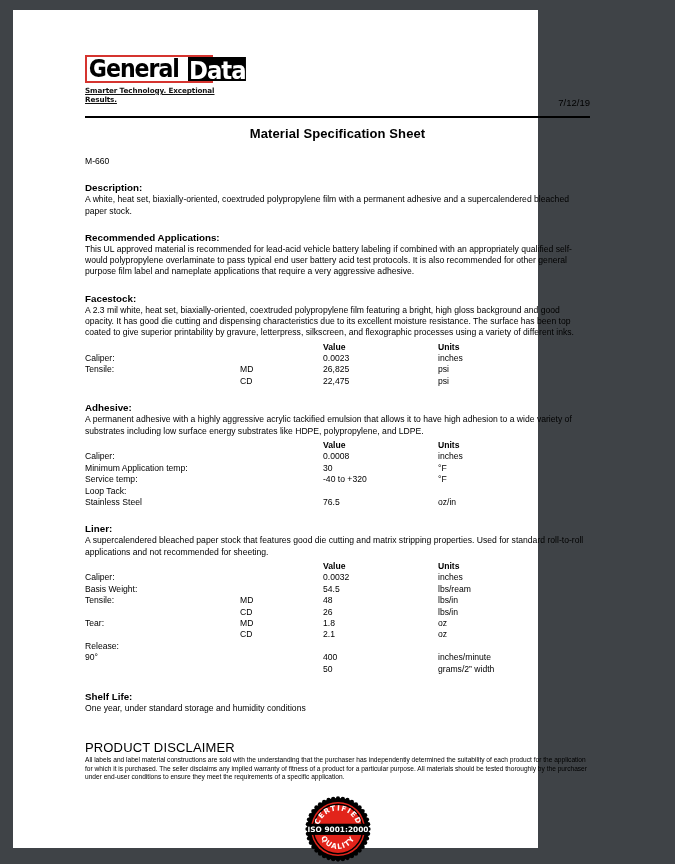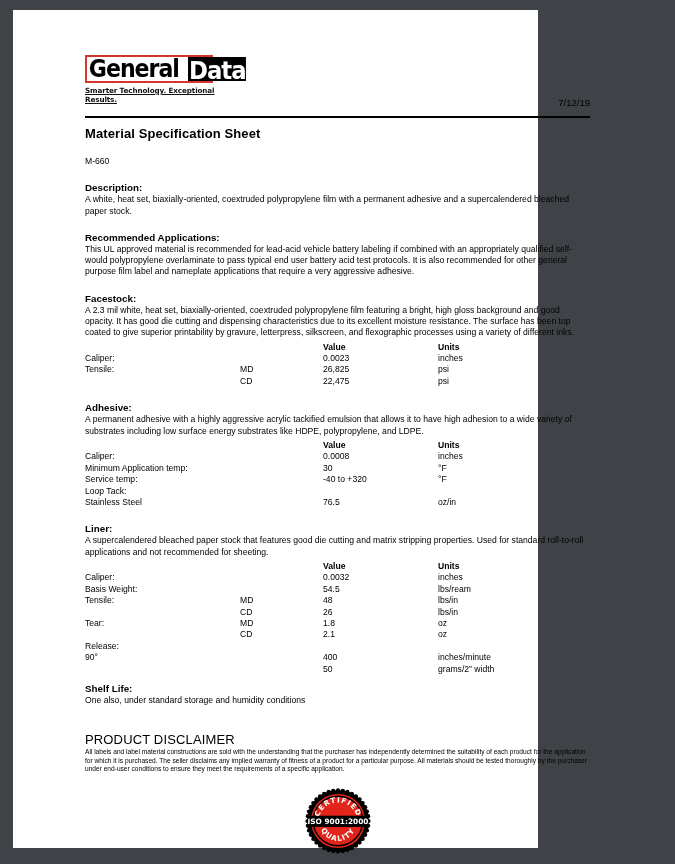--- a/index.html
+++ b/index.html
@@ -89,21 +89,21 @@
     right: 0;
     top: 42px;
     font-size: 9.5px;
     color: #000000;
   }
   .rule {
     border-top: 2px solid #000000;
     margin-top: 3px;
   }
   .doc-title {
-    text-align: left;
+    text-align: center;
     font-weight: bold;
     font-size: 13px;
     margin-top: 8px;
     letter-spacing: 0.1px;
   }
 
   
   .section {
     margin-top: 15px;
   }
@@ -343,23 +343,23 @@
             <tr>
               <td class="c-label indent"></td>
               <td class="c-sub"></td>
               <td class="c-value">50</td>
               <td class="c-units">grams/2” width</td>
             </tr>
           </tbody>
       </table>
     </div>
 
-    <div class="section" style="margin-top:8px">
+    <div class="section" style="margin-top:16px">
       <div class="sec-head">Shelf Life:</div>
-      <div class="para">One also, under standard storage and humidity conditions</div>
+      <div class="para">One year, under standard storage and humidity conditions</div>
     </div>
 
     <div class="disclaimer">
       <div class="disc-head">PRODUCT DISCLAIMER</div>
       <div class="disc-body">All labels and label material constructions are sold with the understanding that the purchaser has independently determined the suitability of each product for the application for which it is purchased. The seller disclaims any implied warranty of fitness of a product for a particular purpose. All materials should be tested thoroughly by the purchaser under end-user conditions to ensure they meet the requirements of a specific application.</div>
     </div>
 
     <div class="seal-wrap">
       <div class="seal">
         <svg viewBox="0 0 100 100" width="66" height="66">

